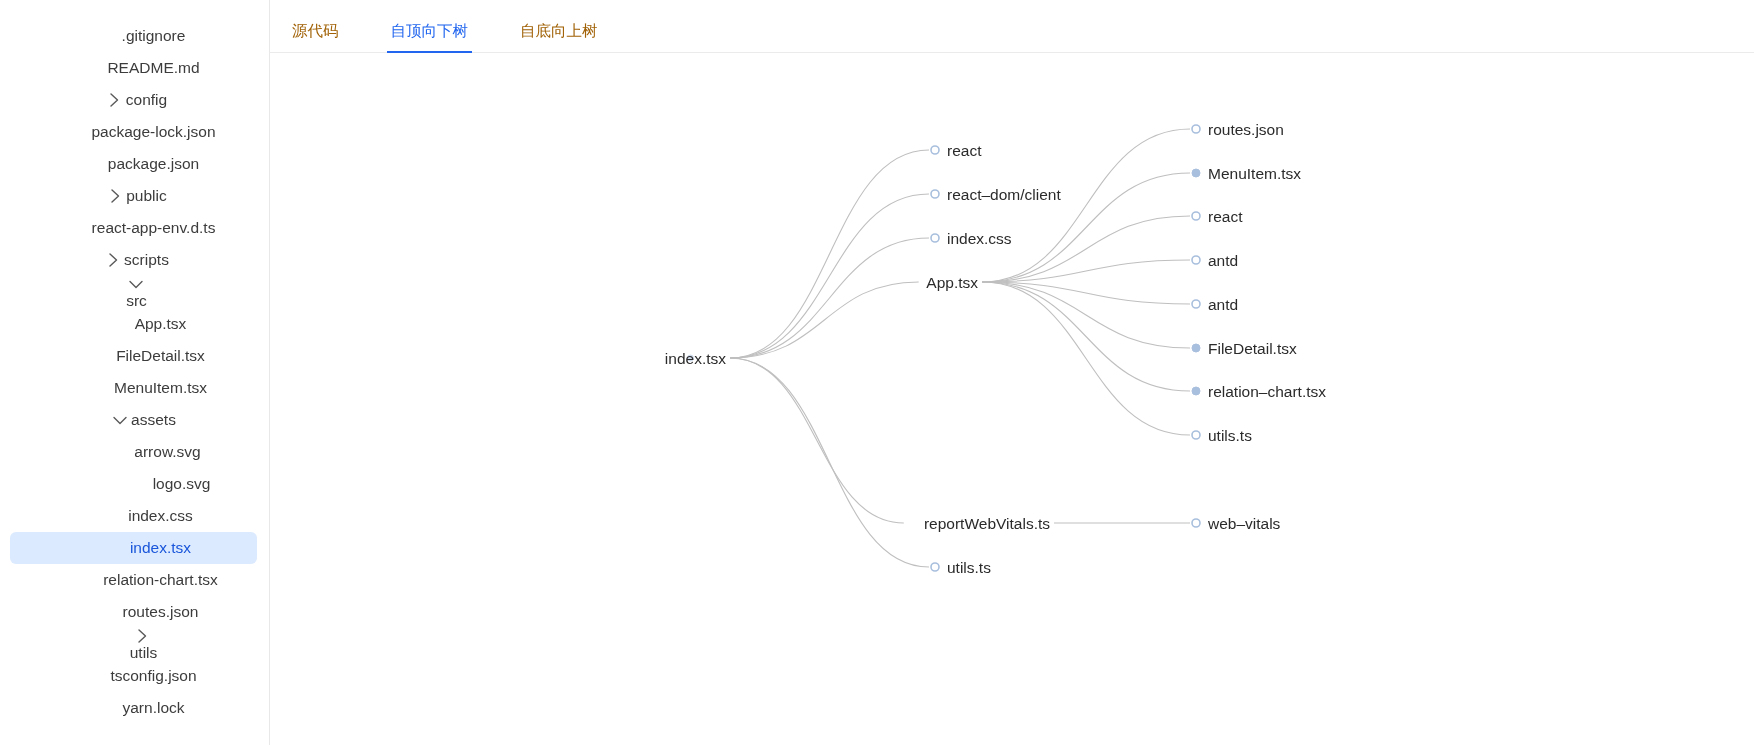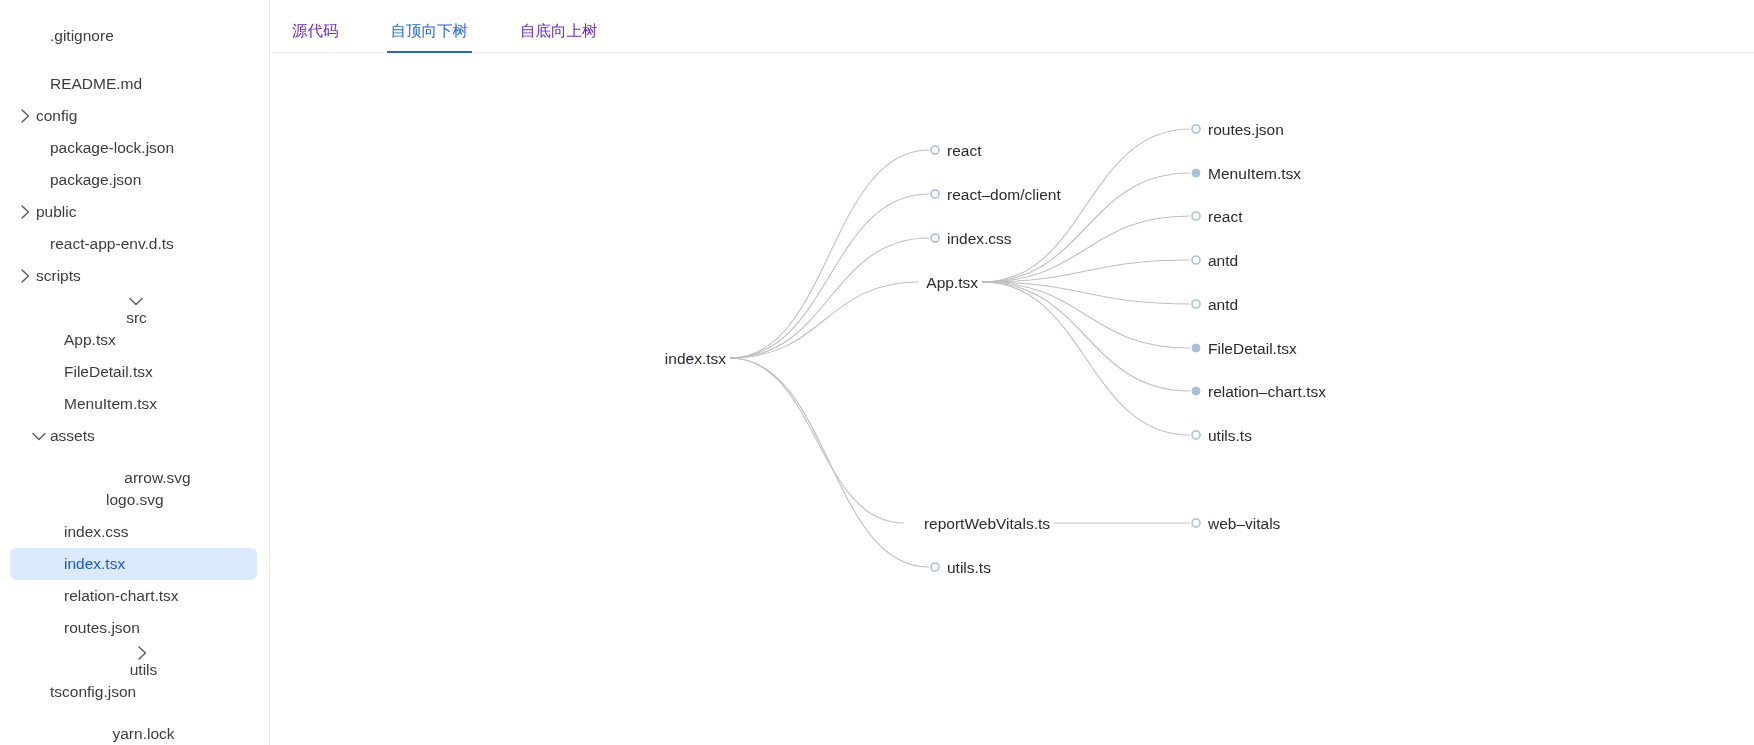--- a/index.html
+++ b/index.html
@@ -24,20 +24,21 @@
     position: relative;
     height: 32px;
     display: flex;
     align-items: center;
     font-size: 15.5px;
     color: #3c3c3c;
     cursor: pointer;
     margin: 0 12px 0 10px;
     border-radius: 6px;
     white-space: nowrap;
+    justify-content: center;
   }
   .tree-row .chev {
     width: 18px; height: 18px;
     flex: 0 0 18px;
     display: inline-flex;
     align-items: center;
     justify-content: center;
     color: #595959;
     margin-right: 2px;
   }
@@ -52,21 +53,21 @@
   .tabbar {
     height: 53px;
     border-bottom: 1px solid #ebebeb;
     display: flex;
     align-items: flex-end;
     padding-left: 18px;
   }
   .tab {
     position: relative;
     font-size: 15.5px;
-    color: #6d28d9;
+    color: #a16207;
     padding: 0 4px 14px 4px;
     margin-right: 44px;
     cursor: pointer;
     line-height: 1;
   }
   .tab.active { color: #2266ef; }
   .tab.active::after {
     content: "";
     position: absolute;
     left: 0; right: 0; bottom: -1px;
@@ -89,21 +90,21 @@
   <aside class="sidebar">
     <div id="tree-list">
         <div class="tree-row" style="padding-left: 20px;">
           <span class="chev spacer">
             <svg width="11" height="16" viewBox="0 0 11 16">
               <path d="M2 2 L8.5 8 L2 14" fill="none" stroke="currentColor" stroke-width="1.4" stroke-linecap="round" stroke-linejoin="round"></path>
             </svg>
           </span>
           <span class="label">.gitignore</span>
         </div>
-        <div class="tree-row" style="padding-left: 20px; margin-top: 16px;">
+        <div class="tree-row" style="padding-left: 20px;">
           <span class="chev spacer">
             <svg width="11" height="16" viewBox="0 0 11 16">
               <path d="M2 2 L8.5 8 L2 14" fill="none" stroke="currentColor" stroke-width="1.4" stroke-linecap="round" stroke-linejoin="round"></path>
             </svg>
           </span>
           <span class="label">README.md</span>
         </div>
         <div class="tree-row" style="padding-left: 6px;">
           <span class="chev">
             <svg width="11" height="16" viewBox="0 0 11 16">
@@ -185,21 +186,21 @@
           <span class="label">MenuItem.tsx</span>
         </div>
         <div class="tree-row" style="padding-left: 20px;">
           <span class="chev">
             <svg width="16" height="11" viewBox="0 0 16 11">
               <path d="M2 2.5 L8 8.5 L14 2.5" fill="none" stroke="currentColor" stroke-width="1.4" stroke-linecap="round" stroke-linejoin="round"></path>
             </svg>
           </span>
           <span class="label">assets</span>
         </div>
-        <div class="tree-row" style="padding-left: 48px; flex-direction: column;">
+        <div class="tree-row" style="padding-left: 48px;">
           <span class="chev spacer">
             <svg width="11" height="16" viewBox="0 0 11 16">
               <path d="M2 2 L8.5 8 L2 14" fill="none" stroke="currentColor" stroke-width="1.4" stroke-linecap="round" stroke-linejoin="round"></path>
             </svg>
           </span>
           <span class="label">arrow.svg</span>
         </div>
         <div class="tree-row" style="padding-left: 48px; gap: 28px;">
           <span class="chev spacer">
             <svg width="11" height="16" viewBox="0 0 11 16">
@@ -249,21 +250,21 @@
           <span class="label">utils</span>
         </div>
         <div class="tree-row" style="padding-left: 20px;">
           <span class="chev spacer">
             <svg width="11" height="16" viewBox="0 0 11 16">
               <path d="M2 2 L8.5 8 L2 14" fill="none" stroke="currentColor" stroke-width="1.4" stroke-linecap="round" stroke-linejoin="round"></path>
             </svg>
           </span>
           <span class="label">tsconfig.json</span>
         </div>
-        <div class="tree-row" style="padding-left: 20px; flex-direction: column;">
+        <div class="tree-row" style="padding-left: 20px;">
           <span class="chev spacer">
             <svg width="11" height="16" viewBox="0 0 11 16">
               <path d="M2 2 L8.5 8 L2 14" fill="none" stroke="currentColor" stroke-width="1.4" stroke-linecap="round" stroke-linejoin="round"></path>
             </svg>
           </span>
           <span class="label">yarn.lock</span>
         </div>
       </div>
   </aside>
 

